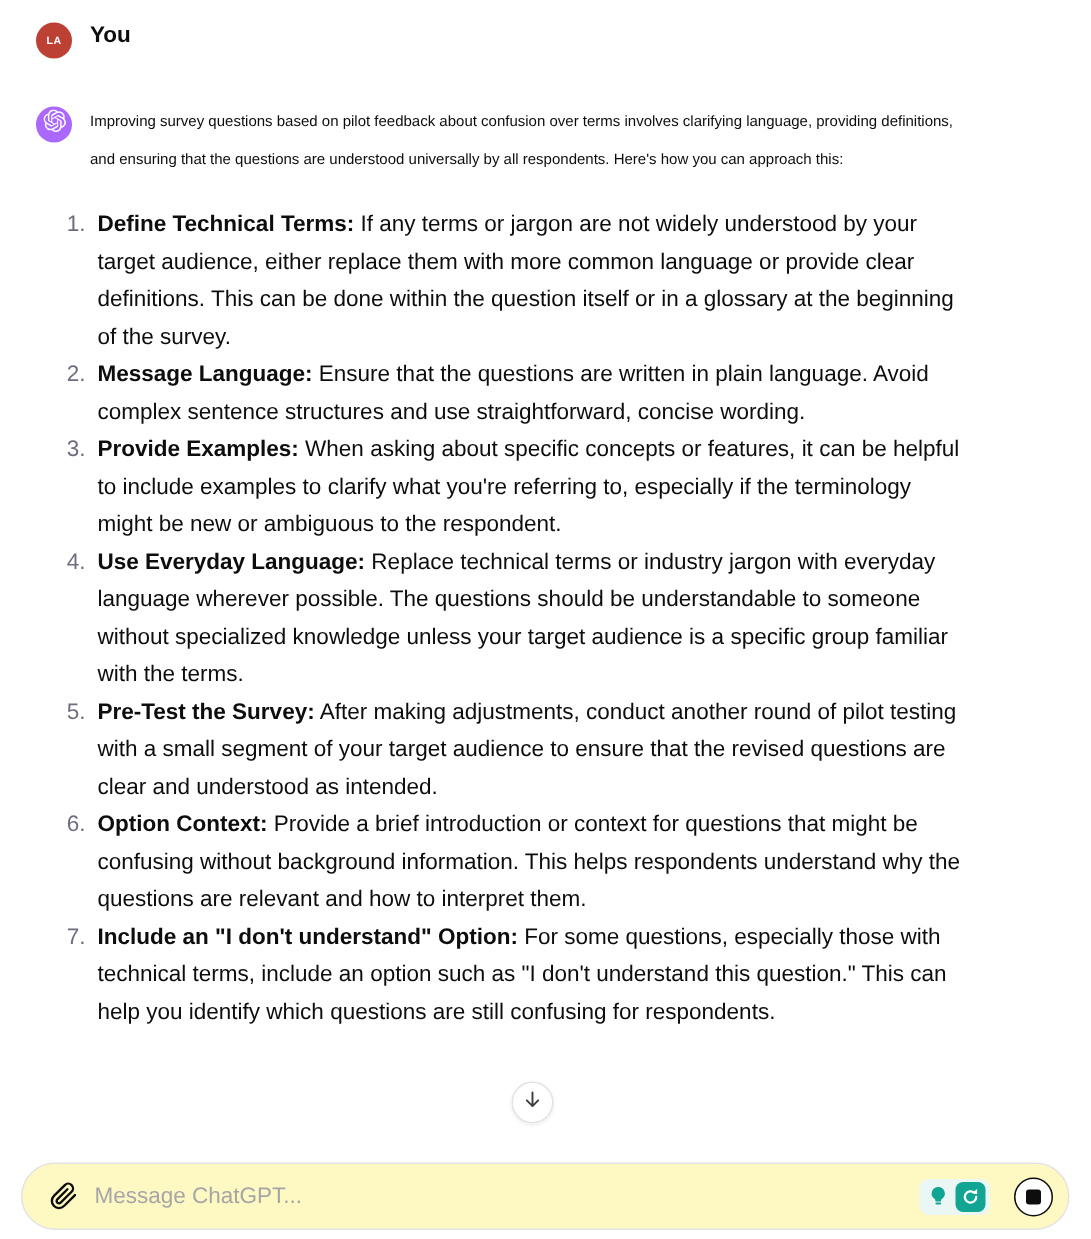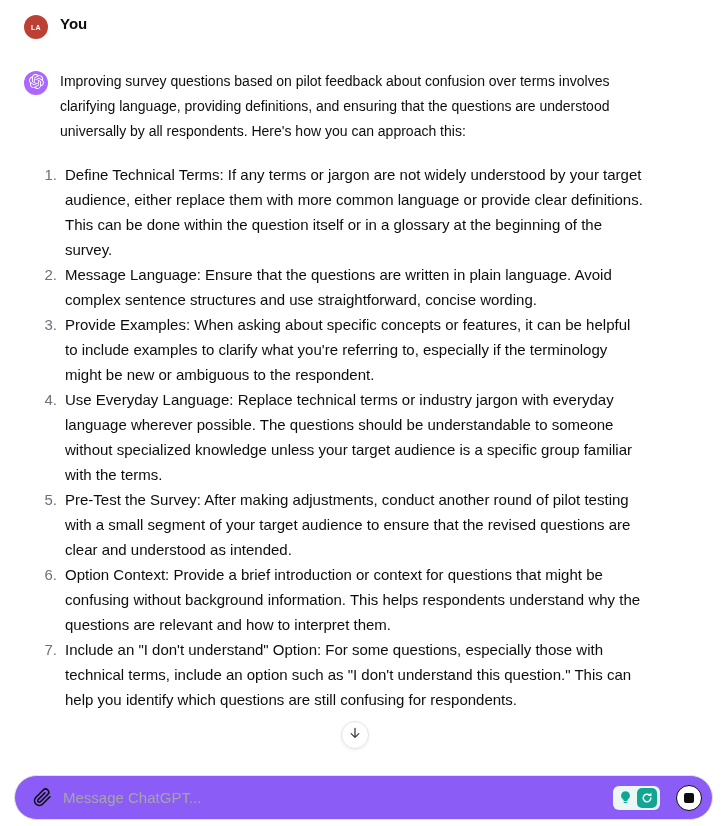--- a/index.html
+++ b/index.html
@@ -9,31 +9,31 @@
   .msg { display:flex; gap:12px; padding:0 24px; }
   .msg-user { margin-top:13px; }
   .msg-assistant { margin-top:30px; }
   .avatar { width:24px; height:24px; border-radius:50%; flex:0 0 auto;
             display:flex; align-items:center; justify-content:center; margin-top:2px; }
   .avatar-user { background:#bd4034; color:#fff; font-size:7px; font-weight:bold; letter-spacing:.3px; }
   .avatar-gpt { background:#ab68ff; }
   .content { flex:1; min-width:0; }
   .author { font-weight:bold; font-size:15px; line-height:22px; margin-bottom:4px; }
   .bodytext { font-size:15px; line-height:24px; }
-  .intro { font-size:14px; line-height:25px; margin-bottom:18px; }
+  .intro { font-size:10px; line-height:25px; margin-bottom:18px; }
   ol.steps { list-style:none; font-size:15px; line-height:25px; }
   ol.steps li { position:relative; padding-left:5px; }
   ol.steps li .num { position:absolute; left:-21px; width:18px; text-align:right; color:#6e6e80; }
-  ol.steps li b { font-weight:normal; }
+  ol.steps li b { font-weight:bold; }
   .scroll-btn { position:absolute; left:341px; top:721px; width:28px; height:28px;
                 border-radius:50%; background:rgba(255,255,255,.92); border:1px solid #e3e3e3;
                 display:flex; align-items:center; justify-content:center; z-index:5;
                 box-shadow:0 1px 3px rgba(0,0,0,.08); cursor:pointer; }
   .composer { position:absolute; left:14px; top:775px; width:699px; height:45px;
-              border:1px solid #e3e3e3; border-radius:24px; background:#8b5cf6;
+              border:1px solid #e3e3e3; border-radius:24px; background:#fef9c3;
               display:flex; align-items:center; padding:0 10px 0 16px; gap:10px; }
   .composer input { flex:1; border:none; outline:none; font-size:15px;
                     font-family:"Liberation Sans","DejaVu Sans",sans-serif; color:#0d0d0d; background:transparent; }
   .composer input::placeholder { color:#a6a6a6; }
   .clip { width:22px; height:22px; display:flex; align-items:center; justify-content:center; cursor:pointer; }
   .ext-group { display:flex; align-items:center; gap:3px; background:#eaf7f4; border-radius:6px; padding:2px 3px; }
   .ext-bulb { width:18px; height:18px; display:flex; align-items:center; justify-content:center; cursor:pointer; }
   .ext-bubble { width:20px; height:20px; border-radius:5px; background:#12a594;
                 display:flex; align-items:center; justify-content:center; cursor:pointer; }
   .stop-btn { width:26px; height:26px; border-radius:50%; border:1.5px solid #0d0d0d;

